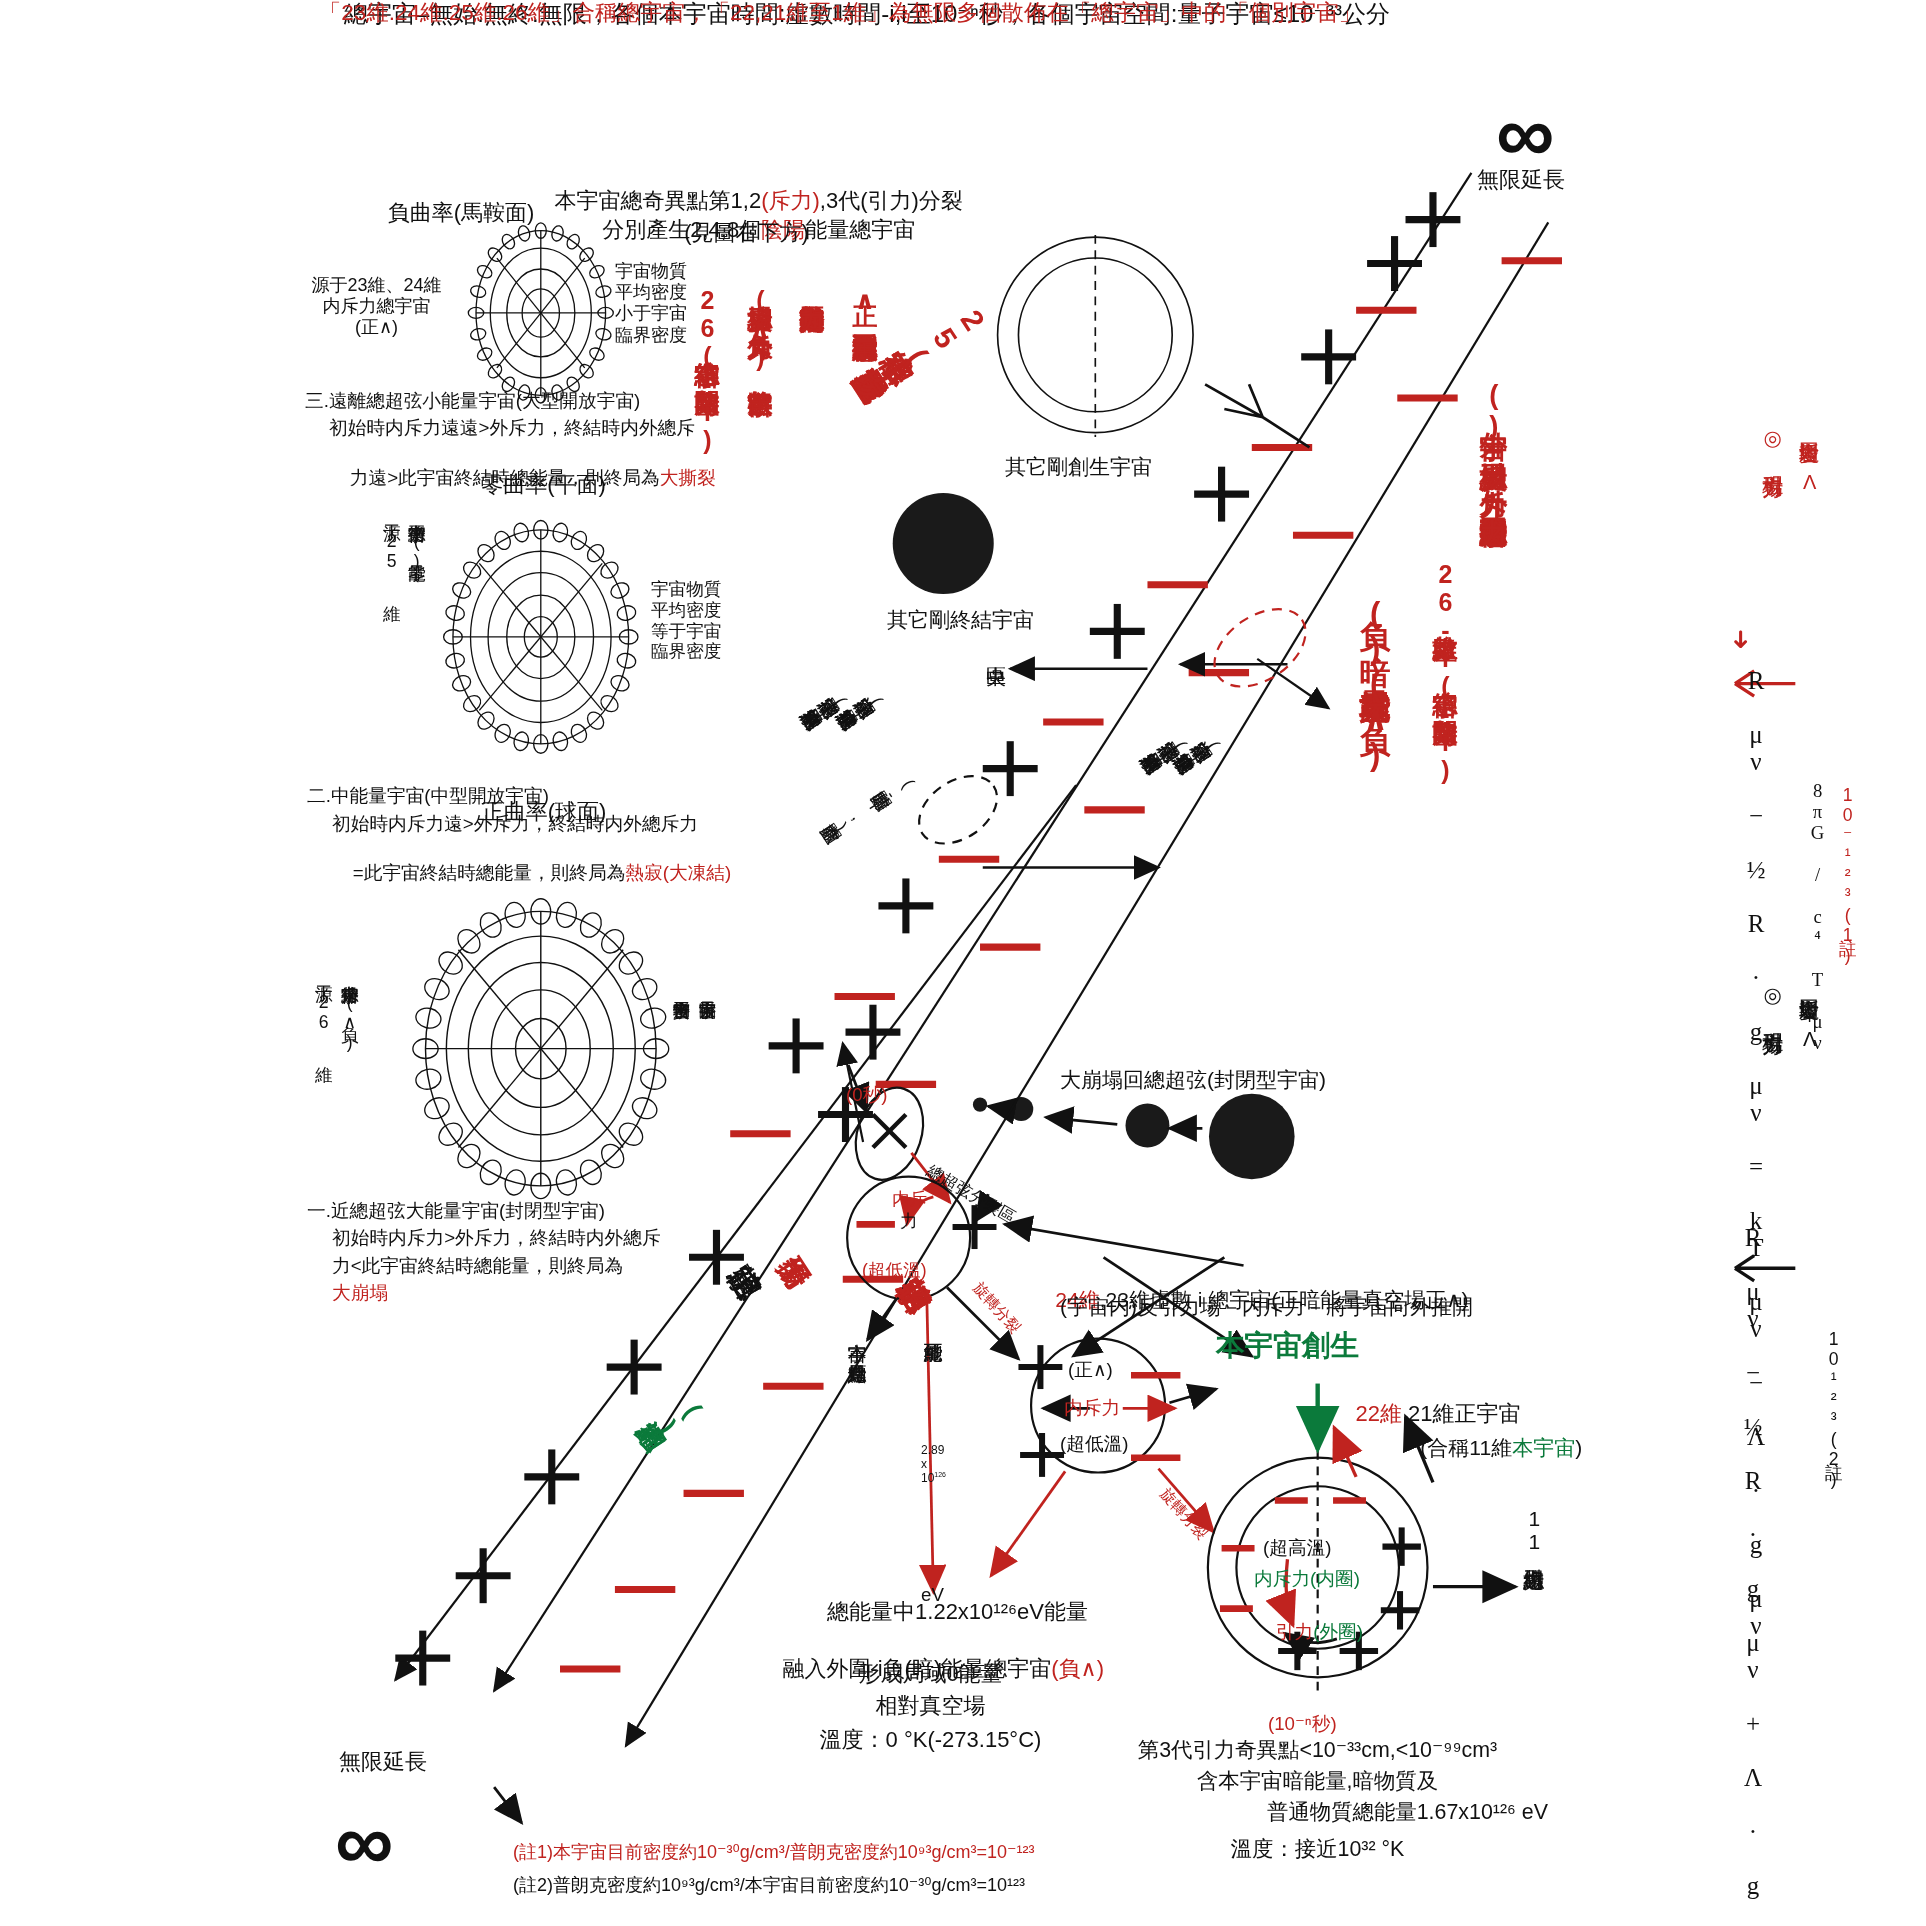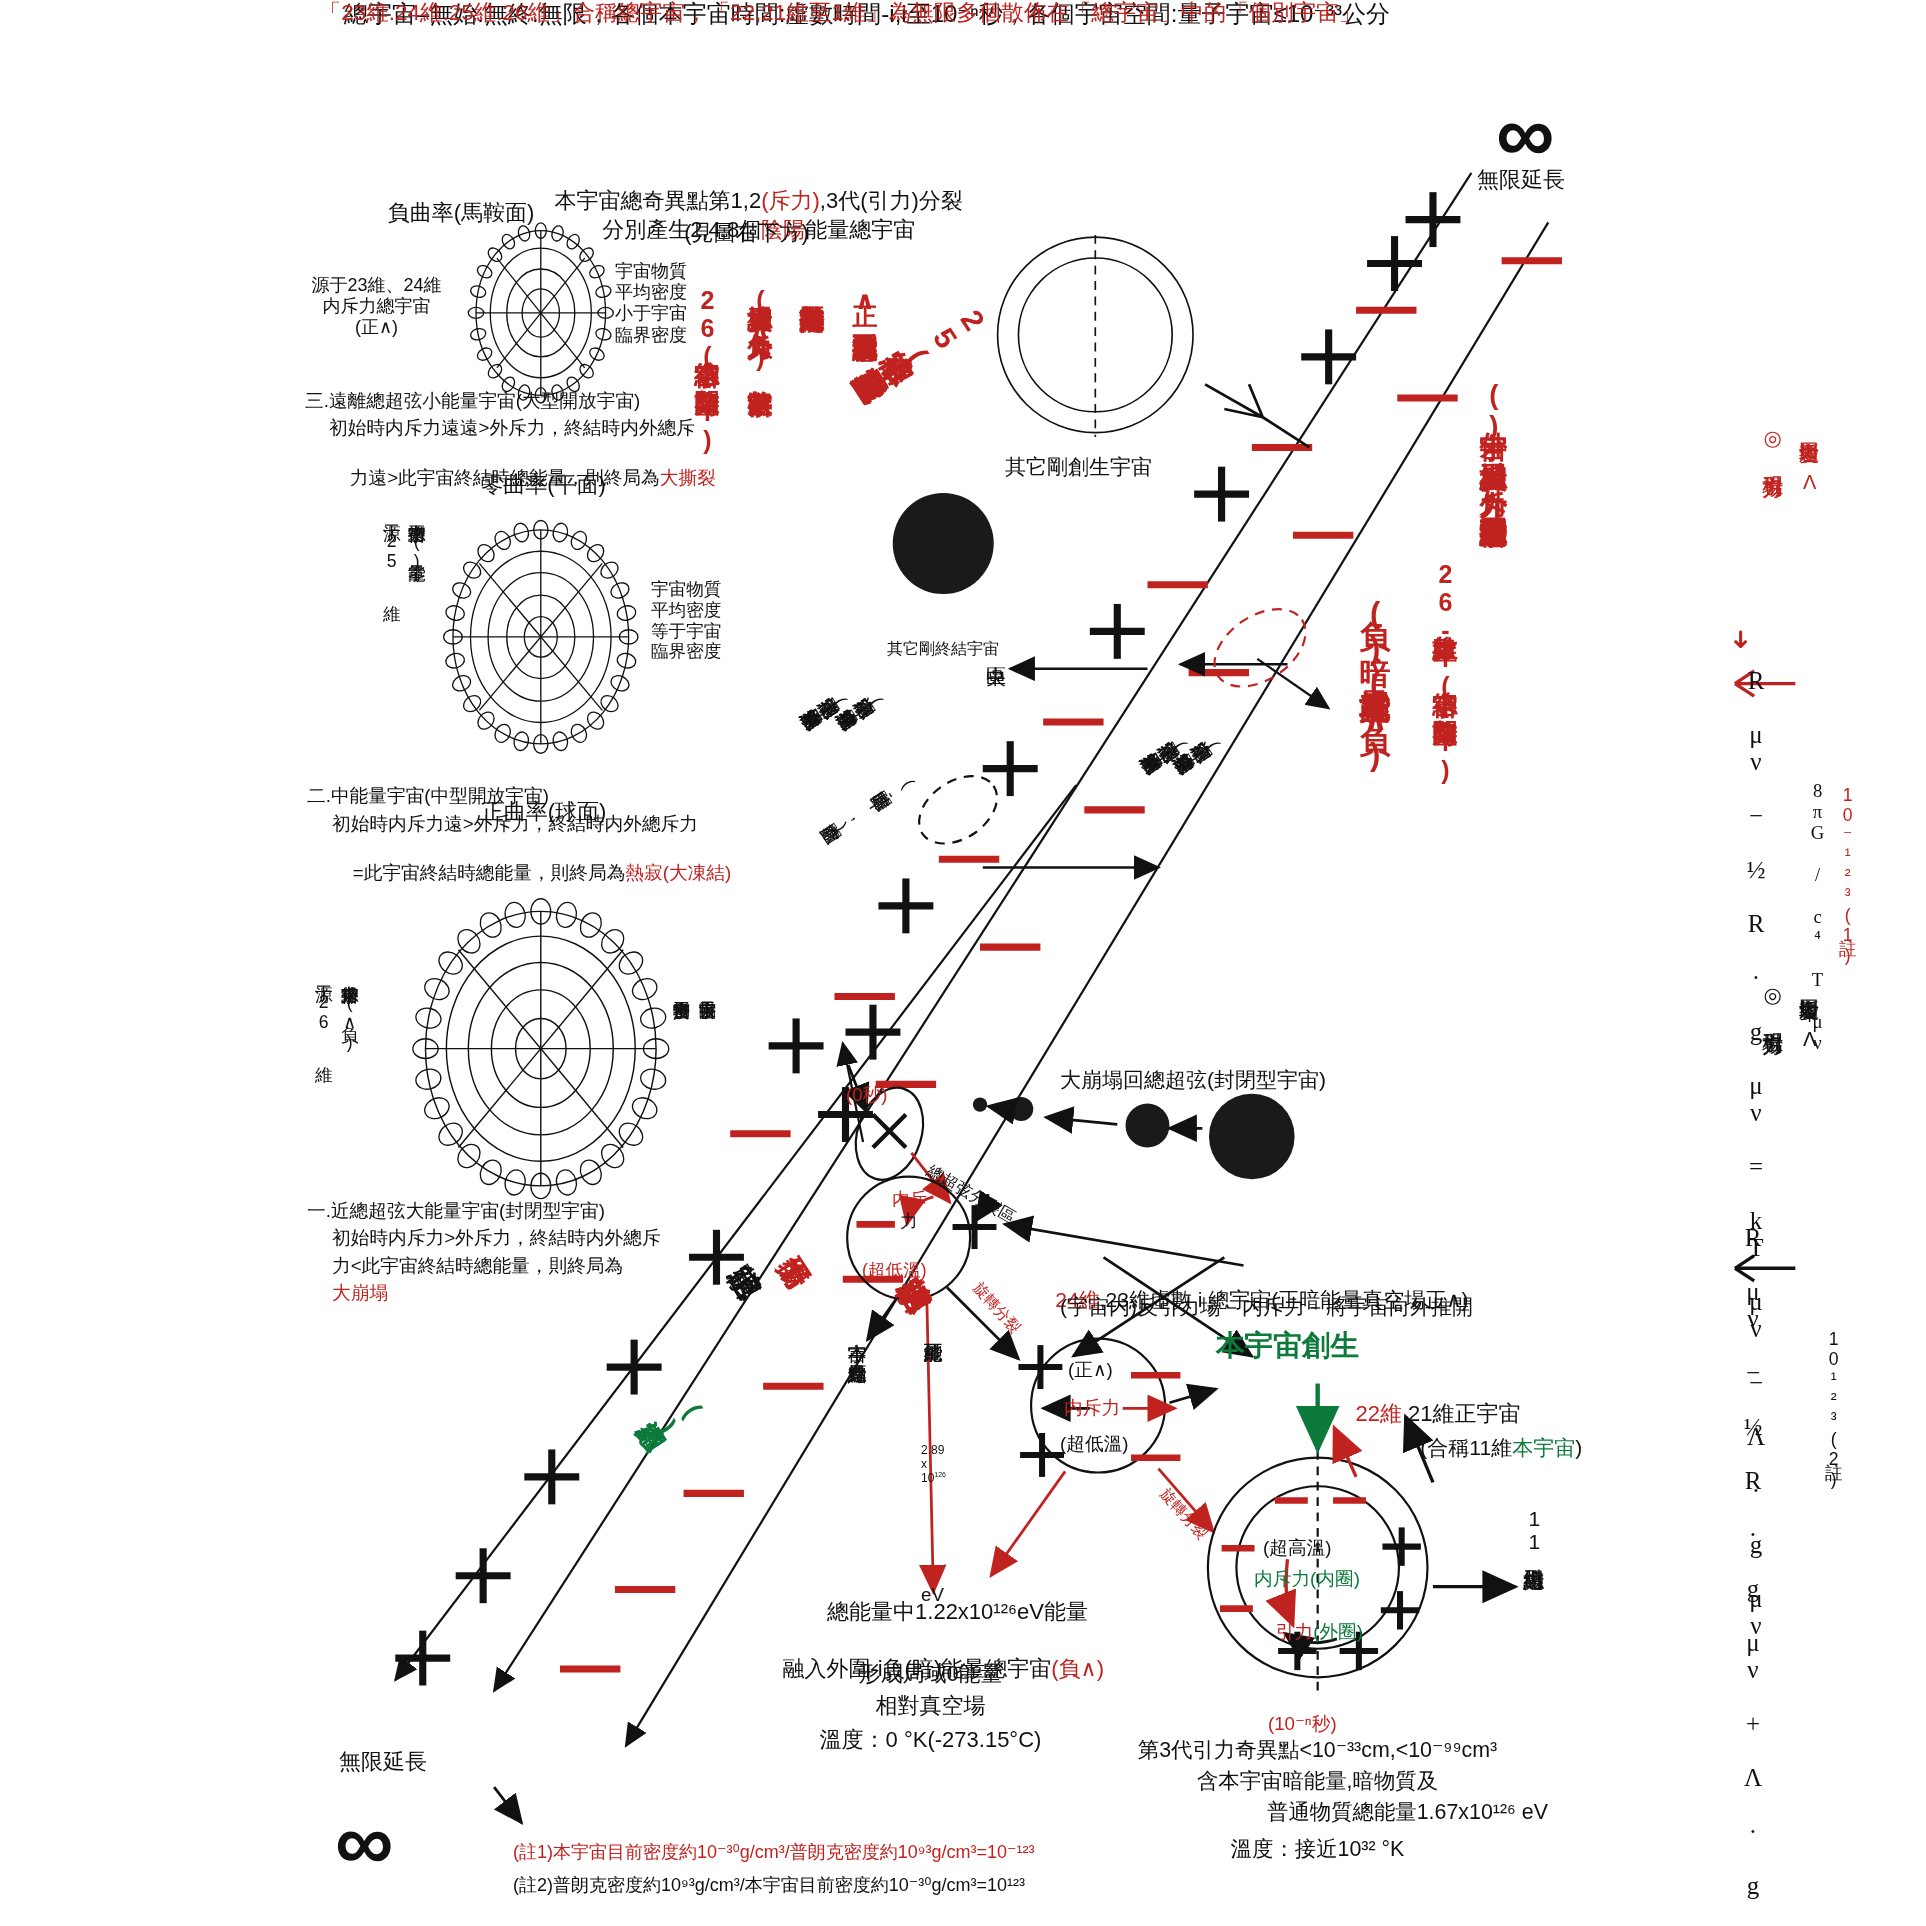--- a/index.html
+++ b/index.html
@@ -411,21 +411,21 @@
   <div class="t vert red" style="left:745px;top:286px;height:533px;font-size:25px;font-weight:bold;">總反引力場(外斥力負∧)將無數宇宙</div>
   <div class="t vert red" style="left:692px;top:286px;height:384px;font-size:25px;font-weight:bold;">26維總宇宙(虛數時間-i)</div>
 
   <div class="t red" style="left:977px;top:296px;font-size:30px;font-weight:bold;transform:rotate(57deg);transform-origin:left top;writing-mode:vertical-rl;text-orientation:upright;height:648px;">25維總宇宙(零能量相對真空場)</div>
 
   <div class="t vert red" style="left:1477px;top:379px;height:857px;font-size:27.5px;font-weight:bold;">(宇宙外)總反引力場－外斥力－維持總宇宙達到靜態平衡之力</div>
   <div class="t vert red" style="left:1430px;top:560px;height:494px;font-size:25px;font-weight:bold;">26維虛數-i總宇宙(虛數時間-i)</div>
   <div class="t vert red" style="left:1356px;top:596px;height:593px;font-size:31px;font-weight:bold;">負(暗)能量真真空場(負∧)</div>
 
   <div class="t" style="left:1005px;top:455px;font-size:21px;">其它剛創生宇宙</div>
-  <div class="t" style="left:887px;top:608px;font-size:16px;margin-top:32px;">其它剛終結宇宙</div>
+  <div class="t" style="left:887px;top:608px;font-size:21px;">其它剛終結宇宙</div>
   <div class="t" style="left:1060px;top:1068px;font-size:21px;">大崩塌回總超弦(封閉型宇宙)</div>
 
   <div class="t vert" style="left:984px;top:651px;height:82px;font-size:20px;">中央區</div>
   <div class="t" style="left:879px;top:686px;font-size:18.7px;transform:rotate(57deg);transform-origin:left top;writing-mode:vertical-rl;text-orientation:upright;height:384px;">總宇宙總白洞(總宇宙總裸奇異點)</div>
   <div class="t" style="left:843px;top:686px;font-size:18.7px;transform:rotate(57deg);transform-origin:left top;writing-mode:vertical-rl;text-orientation:upright;height:384px;">總宇宙總黑洞(總宇宙總奇異點洞口)</div>
   <div class="t" style="left:911px;top:769px;font-size:17.6px;transform:rotate(57deg);transform-origin:left top;writing-mode:vertical-rl;text-orientation:upright;height:181px;">(虛數時間-i,虛數空間)</div>
   <div class="t" style="left:1216px;top:730px;font-size:18.7px;transform:rotate(57deg);transform-origin:left top;writing-mode:vertical-rl;text-orientation:upright;height:384px;">總宇宙總白洞(總宇宙總裸奇異點)</div>
   <div class="t" style="left:1183px;top:730px;font-size:18.7px;transform:rotate(57deg);transform-origin:left top;writing-mode:vertical-rl;text-orientation:upright;height:384px;">總宇宙總黑洞(總宇宙總奇異點洞口)</div>
 
   <div class="t" style="left:769px;top:1244px;font-size:31px;transform:rotate(57deg);transform-origin:left top;writing-mode:vertical-rl;text-orientation:upright;height:384px;">總宇宙總超弦</div>

